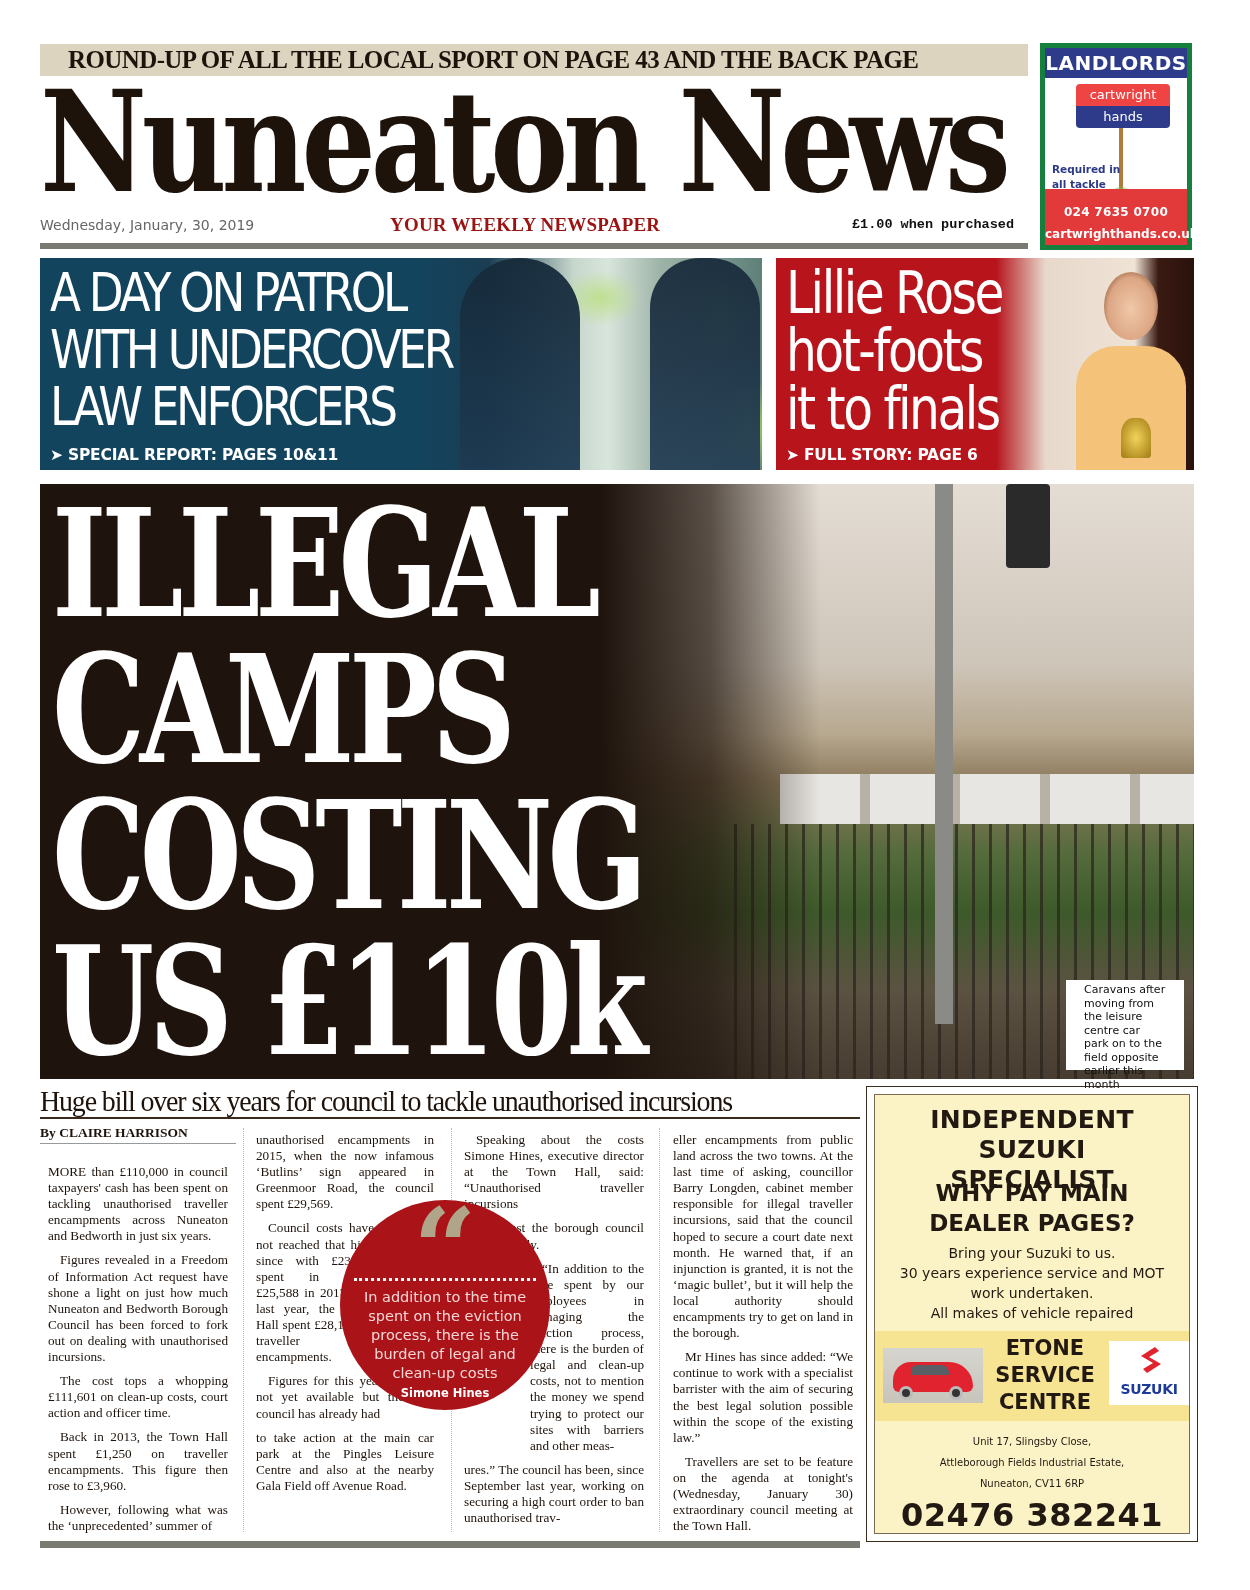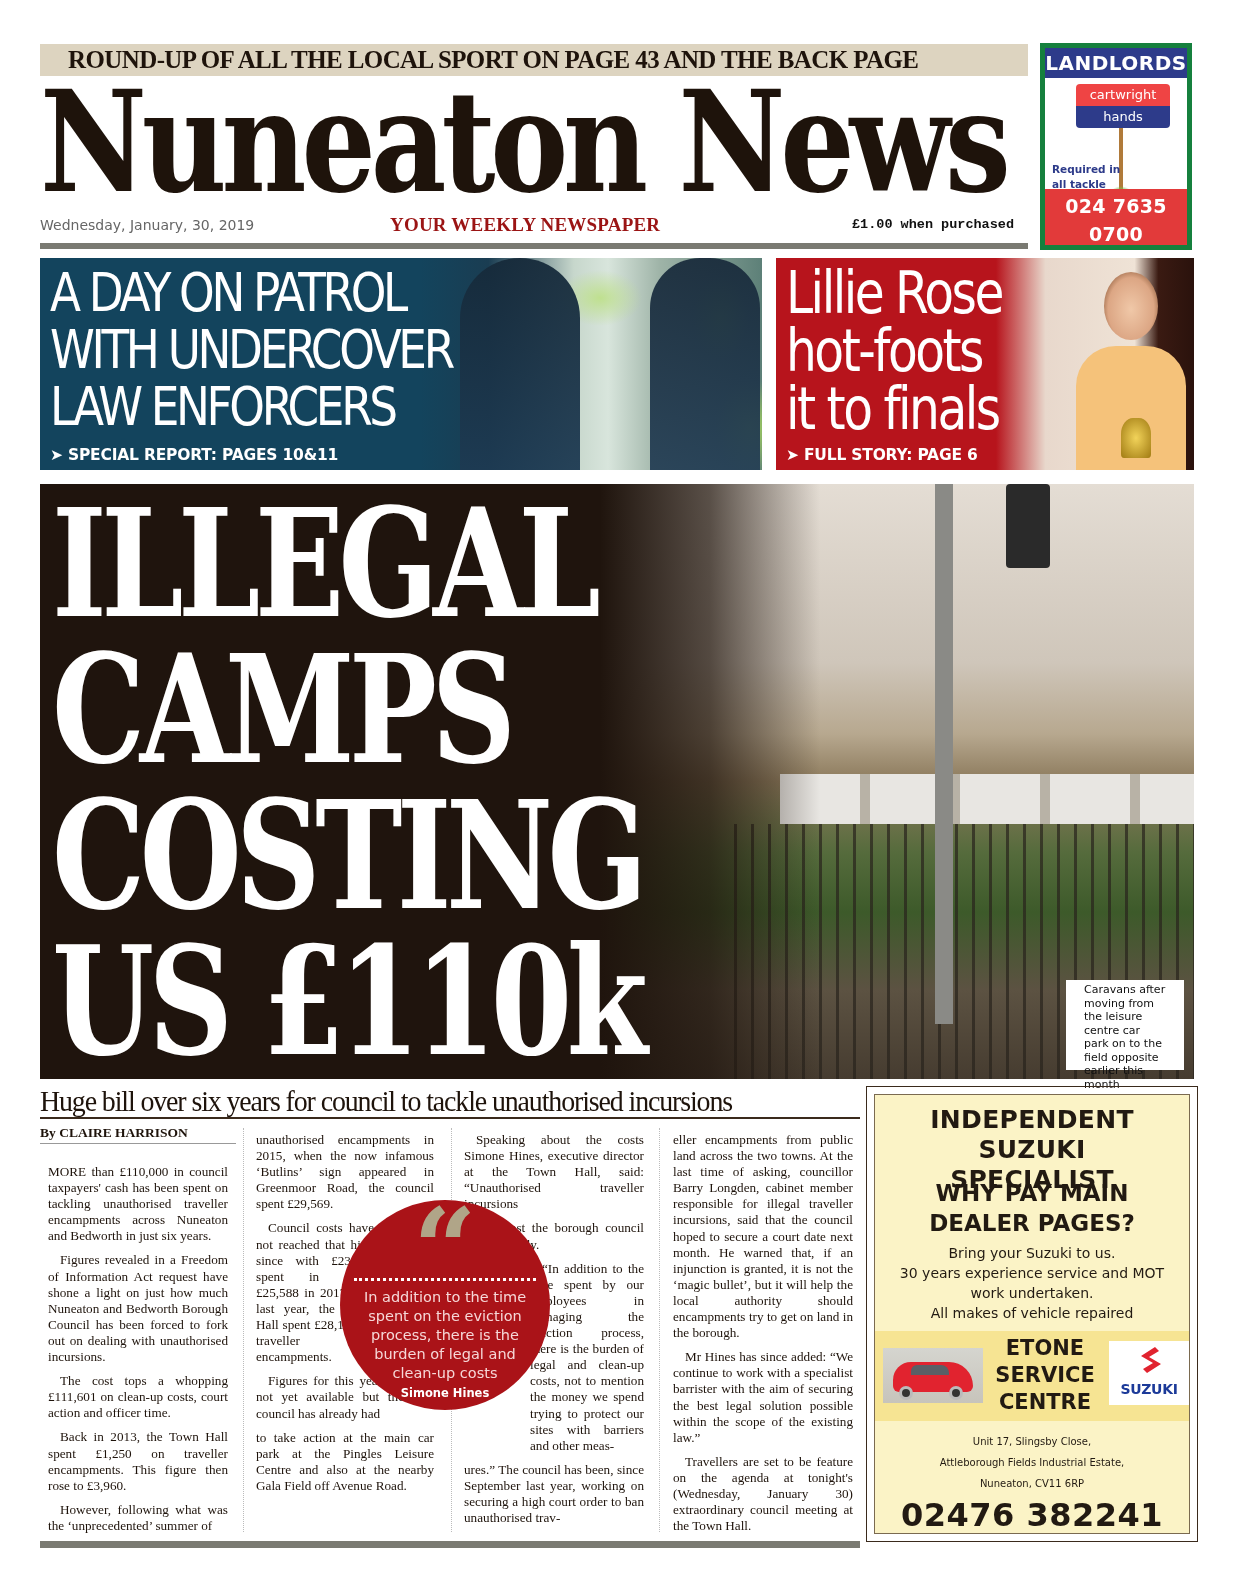--- a/index.html
+++ b/index.html
@@ -22,21 +22,21 @@
 
   
   .ll{left:1040px;top:43px;width:152px;height:207px;border:5px solid #15803d;background:#fff}
   .ll-head{position:absolute;left:0;top:0;width:100%;height:30px;background:#2d3b8a;color:#fff;font-family:"DejaVu Sans",sans-serif;font-weight:bold;font-size:20px;text-align:center;line-height:30px;letter-spacing:0.5px}
   .ll-sign1{position:absolute;left:31px;top:36px;width:94px;height:22px;background:#ef4444;color:#fff;font-family:"DejaVu Sans",sans-serif;font-size:13px;text-align:center;line-height:22px;border-radius:4px 4px 0 0}
   .ll-sign2{position:absolute;left:31px;top:58px;width:94px;height:22px;background:#2d3b8a;color:#fff;font-family:"DejaVu Sans",sans-serif;font-size:13px;text-align:center;line-height:22px;border-radius:0 0 4px 4px}
   .ll-post{position:absolute;left:74px;top:80px;width:4px;height:72px;background:#b07a3a}
   .ll-grass{position:absolute;left:62px;top:138px;width:28px;height:14px;background:radial-gradient(ellipse at bottom,#5caa3a 0%,#7cc050 50%,transparent 70%)}
   .ll-req{position:absolute;left:7px;top:114px;font-family:"DejaVu Sans",sans-serif;font-weight:bold;font-size:10.5px;line-height:15px;color:#2d3b8a}
   .ll-foot{position:absolute;left:0;bottom:0;width:100%;height:56px;background:#e23a3a;color:#fff;font-family:"DejaVu Sans",sans-serif;text-align:center}
-  .ll-phone{font-size:19px;font-weight:bold;line-height:28px;margin-top:3px;letter-spacing:0.3px}
+  .ll-phone{font-size:12px;font-weight:bold;line-height:28px;margin-top:9px;letter-spacing:0.3px}
   .ll-web{font-size:12px;font-weight:bold;line-height:16px}
 
   
   .promo1{left:40px;top:258px;width:722px;height:212px;overflow:hidden;background:#13445d}
   .promo1 .photo{position:absolute;left:380px;top:0;width:342px;height:212px;background:
     radial-gradient(ellipse 40px 60px at 300px 60px,#9ccf6a 0%,transparent 70%),
     radial-gradient(ellipse 60px 40px at 180px 40px,#bfe08f 0%,transparent 70%),
     radial-gradient(ellipse 50px 70px at 330px 170px,#a8d85c 0%,transparent 70%),
     linear-gradient(90deg,#13445d 0%,#1a3d52 20%,#c7d7cc 45%,#d8e5dc 55%,#9fb4a8 70%,#5d8078 100%)}
   .promo1 .fig1{position:absolute;left:420px;top:0;width:120px;height:212px;background:linear-gradient(180deg,#162a3a,#1d3a52);border-radius:60px 60px 0 0;opacity:.95}

